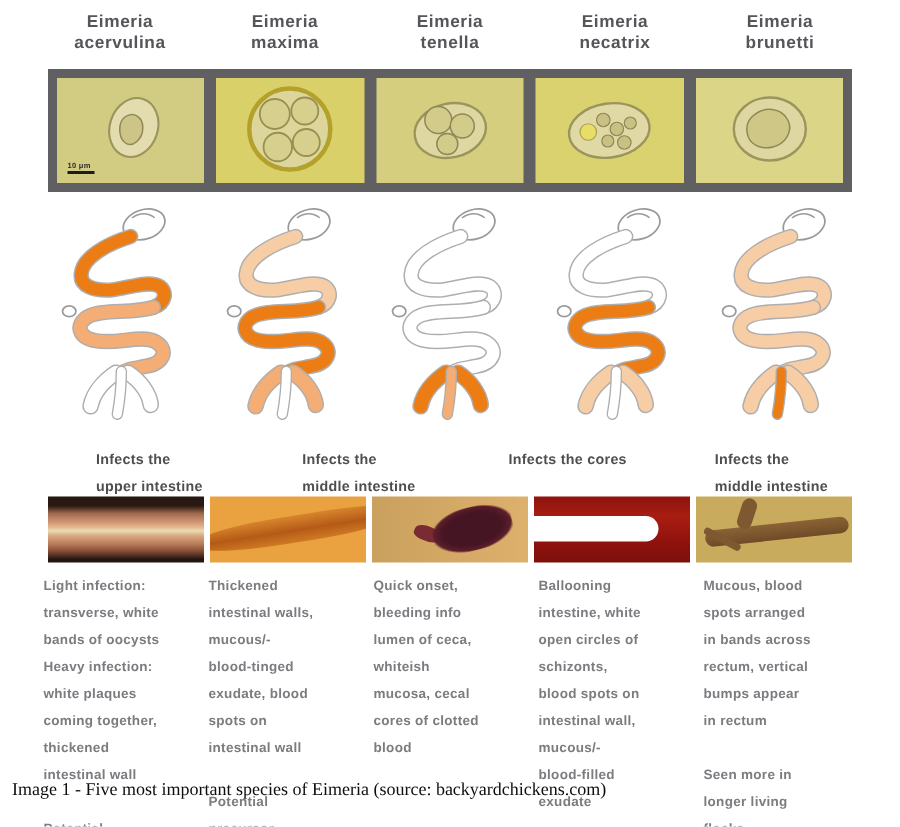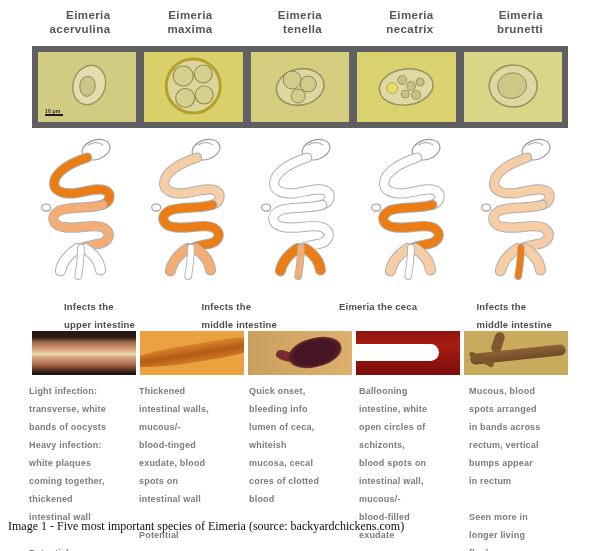--- a/index.html
+++ b/index.html
@@ -7,21 +7,21 @@
     width:600px;height:551px;position:relative;background:#ffffff;overflow:hidden;
     font-family:"Liberation Sans","DejaVu Sans",sans-serif;
   }
   .pre{white-space:pre-line;}
 
   
   .names-row{position:absolute;top:8px;left:25px;width:550px;display:flex;}
   .name-col{flex:1;display:flex;justify-content:center;}
   .species-name{
     font-size:11.5px;font-weight:bold;color:#54565a;line-height:14px;
-    letter-spacing:.4px;text-align:right;
+    letter-spacing:.4px;text-align:center;
   }
 
   
   .micro-strip{
     position:absolute;top:46px;left:32px;width:536px;height:82px;
     background:var(--strip_gray,#606062);box-sizing:border-box;
     display:flex;gap:8px;padding:6px;
   }
   .micro-cell{flex:1;position:relative;overflow:hidden;}
   .micro-cell svg{width:100%;height:100%;display:block;}
@@ -247,21 +247,21 @@
       <path class="seg recf" d="M56 127 C56 137 55 148 53 159" stroke="#ec7d14"></path>
     </svg>
   </div>
 </div>
 
 <div class="labels-row">
   <div class="label-col"><span class="site-label pre">Infects the
 upper intestine</span></div>
   <div class="label-col"><span class="site-label pre">Infects the
 middle intestine</span></div>
-  <div class="label-col"><span class="site-label pre">Eimeria the ceca</span></div>
+  <div class="label-col"><span class="site-label pre">Infects the cores</span></div>
   <div class="label-col"><span class="site-label pre">Infects the
 middle intestine</span></div>
 </div>
 
 <div class="gross-strip">
   <div class="gross-cell g1"></div>
   <div class="gross-cell g2"></div>
   <div class="gross-cell g3"></div>
   <div class="gross-cell g4">
       <div class="lumen"></div>

